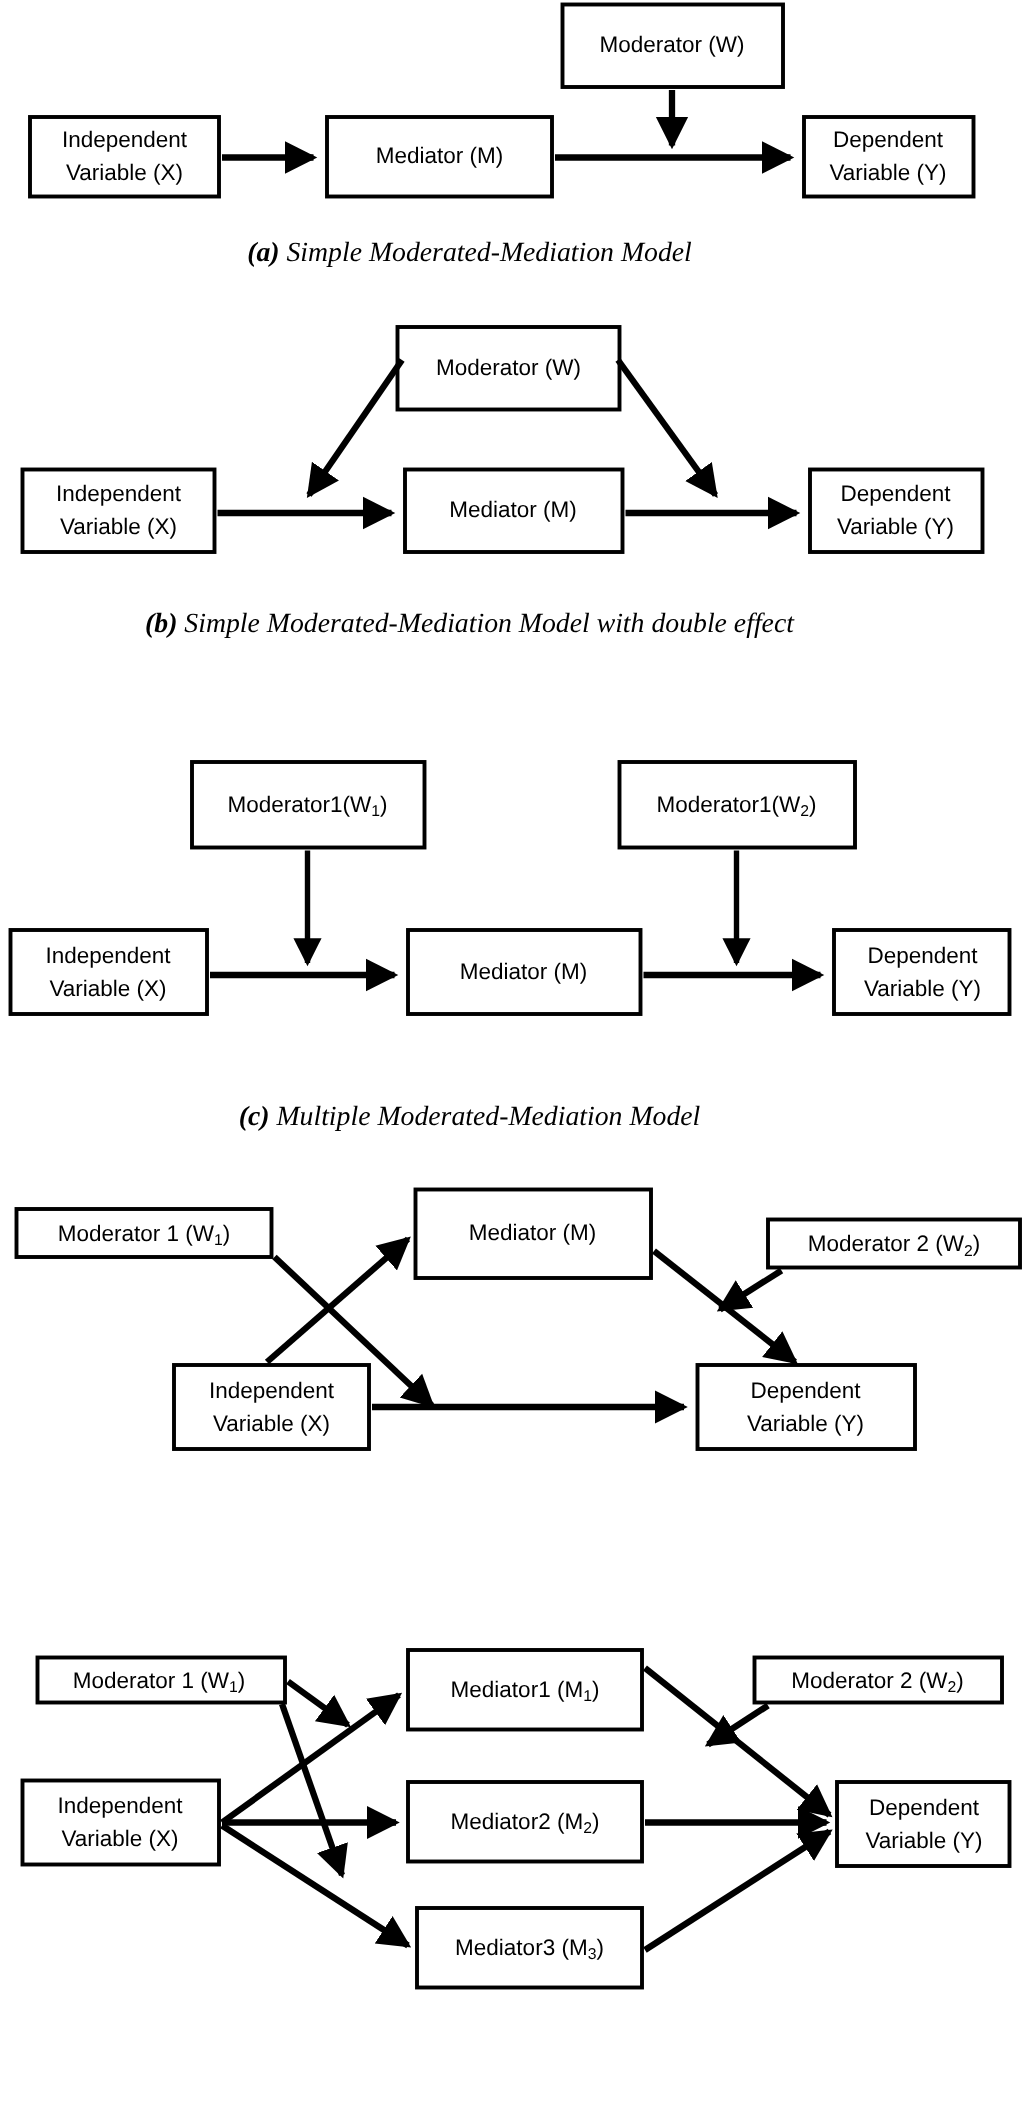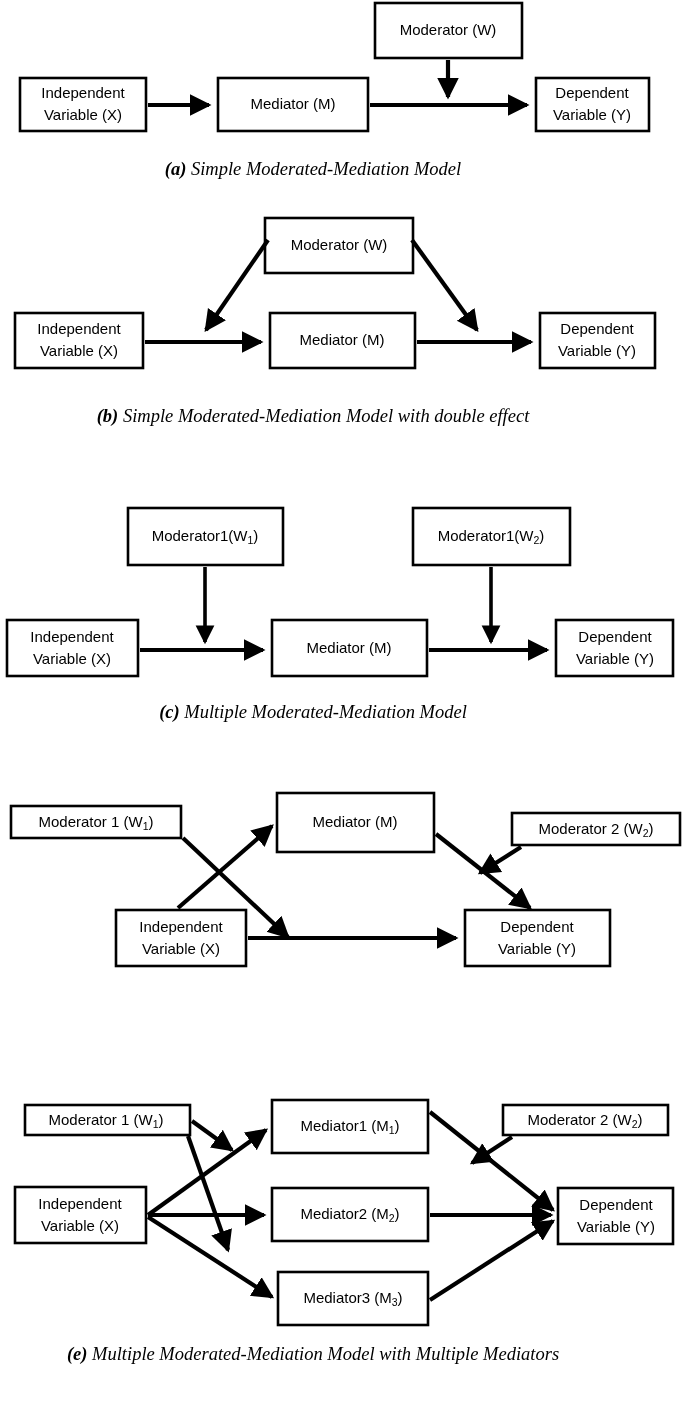--- a/index.html
+++ b/index.html
@@ -187,21 +187,21 @@
       <text class="box-label" x="615" y="143">Dependent</text>
       <text class="box-label" x="615" y="165">Variable (Y)</text>
     </g>
 
     <line class="edge" x1="140" y1="155" x2="263" y2="155" marker-end="url(#ah-c)"></line>
     <line class="edge" x1="429" y1="155" x2="547" y2="155" marker-end="url(#ah-c)"></line>
     <line class="edge-thin" x1="205" y1="72" x2="205" y2="147" marker-end="url(#ah-c)"></line>
     <line class="edge-thin" x1="491" y1="72" x2="491" y2="147" marker-end="url(#ah-c)"></line>
   </svg>
 
-  <div class="caption" style="top:701px;">
+  <div class="caption" style="top:734px;">
     <span class="lbl">(c)</span>
     <span>Multiple Moderated-Mediation Model</span>
   </div>
 
   <svg class="panel" style="top:780px;" width="685" height="180" viewBox="0 0 685 180">
     <defs>
       <marker id="ah-d" markerWidth="6" markerHeight="6" refX="4.6" refY="3" orient="auto" markerUnits="strokeWidth">
         <path d="M0,0.4 L5.2,3 L0,5.6 z" fill="#000"></path>
       </marker>
     </defs>
@@ -306,18 +306,14 @@
     <line class="edge" x1="192" y1="31" x2="232" y2="60" marker-end="url(#ah-e)"></line>
     <line class="edge" x1="188" y1="46" x2="228" y2="160" marker-end="url(#ah-e)"></line>
 
     <line class="edge" x1="430" y1="22" x2="553" y2="120" marker-end="url(#ah-e)"></line>
     <line class="edge" x1="430" y1="125" x2="551" y2="125" marker-end="url(#ah-e)"></line>
     <line class="edge" x1="430" y1="210" x2="553" y2="131" marker-end="url(#ah-e)"></line>
 
     <line class="edge" x1="512" y1="47" x2="472" y2="73" marker-end="url(#ah-e)"></line>
   </svg>
 
-  <div class="caption" style="top:1343px;">
-    <span class="lbl">(e)</span>
-    <span>Multiple Moderated-Mediation Model with Multiple Mediators</span>
-  </div>
 
 </div>
 
 </body></html>

